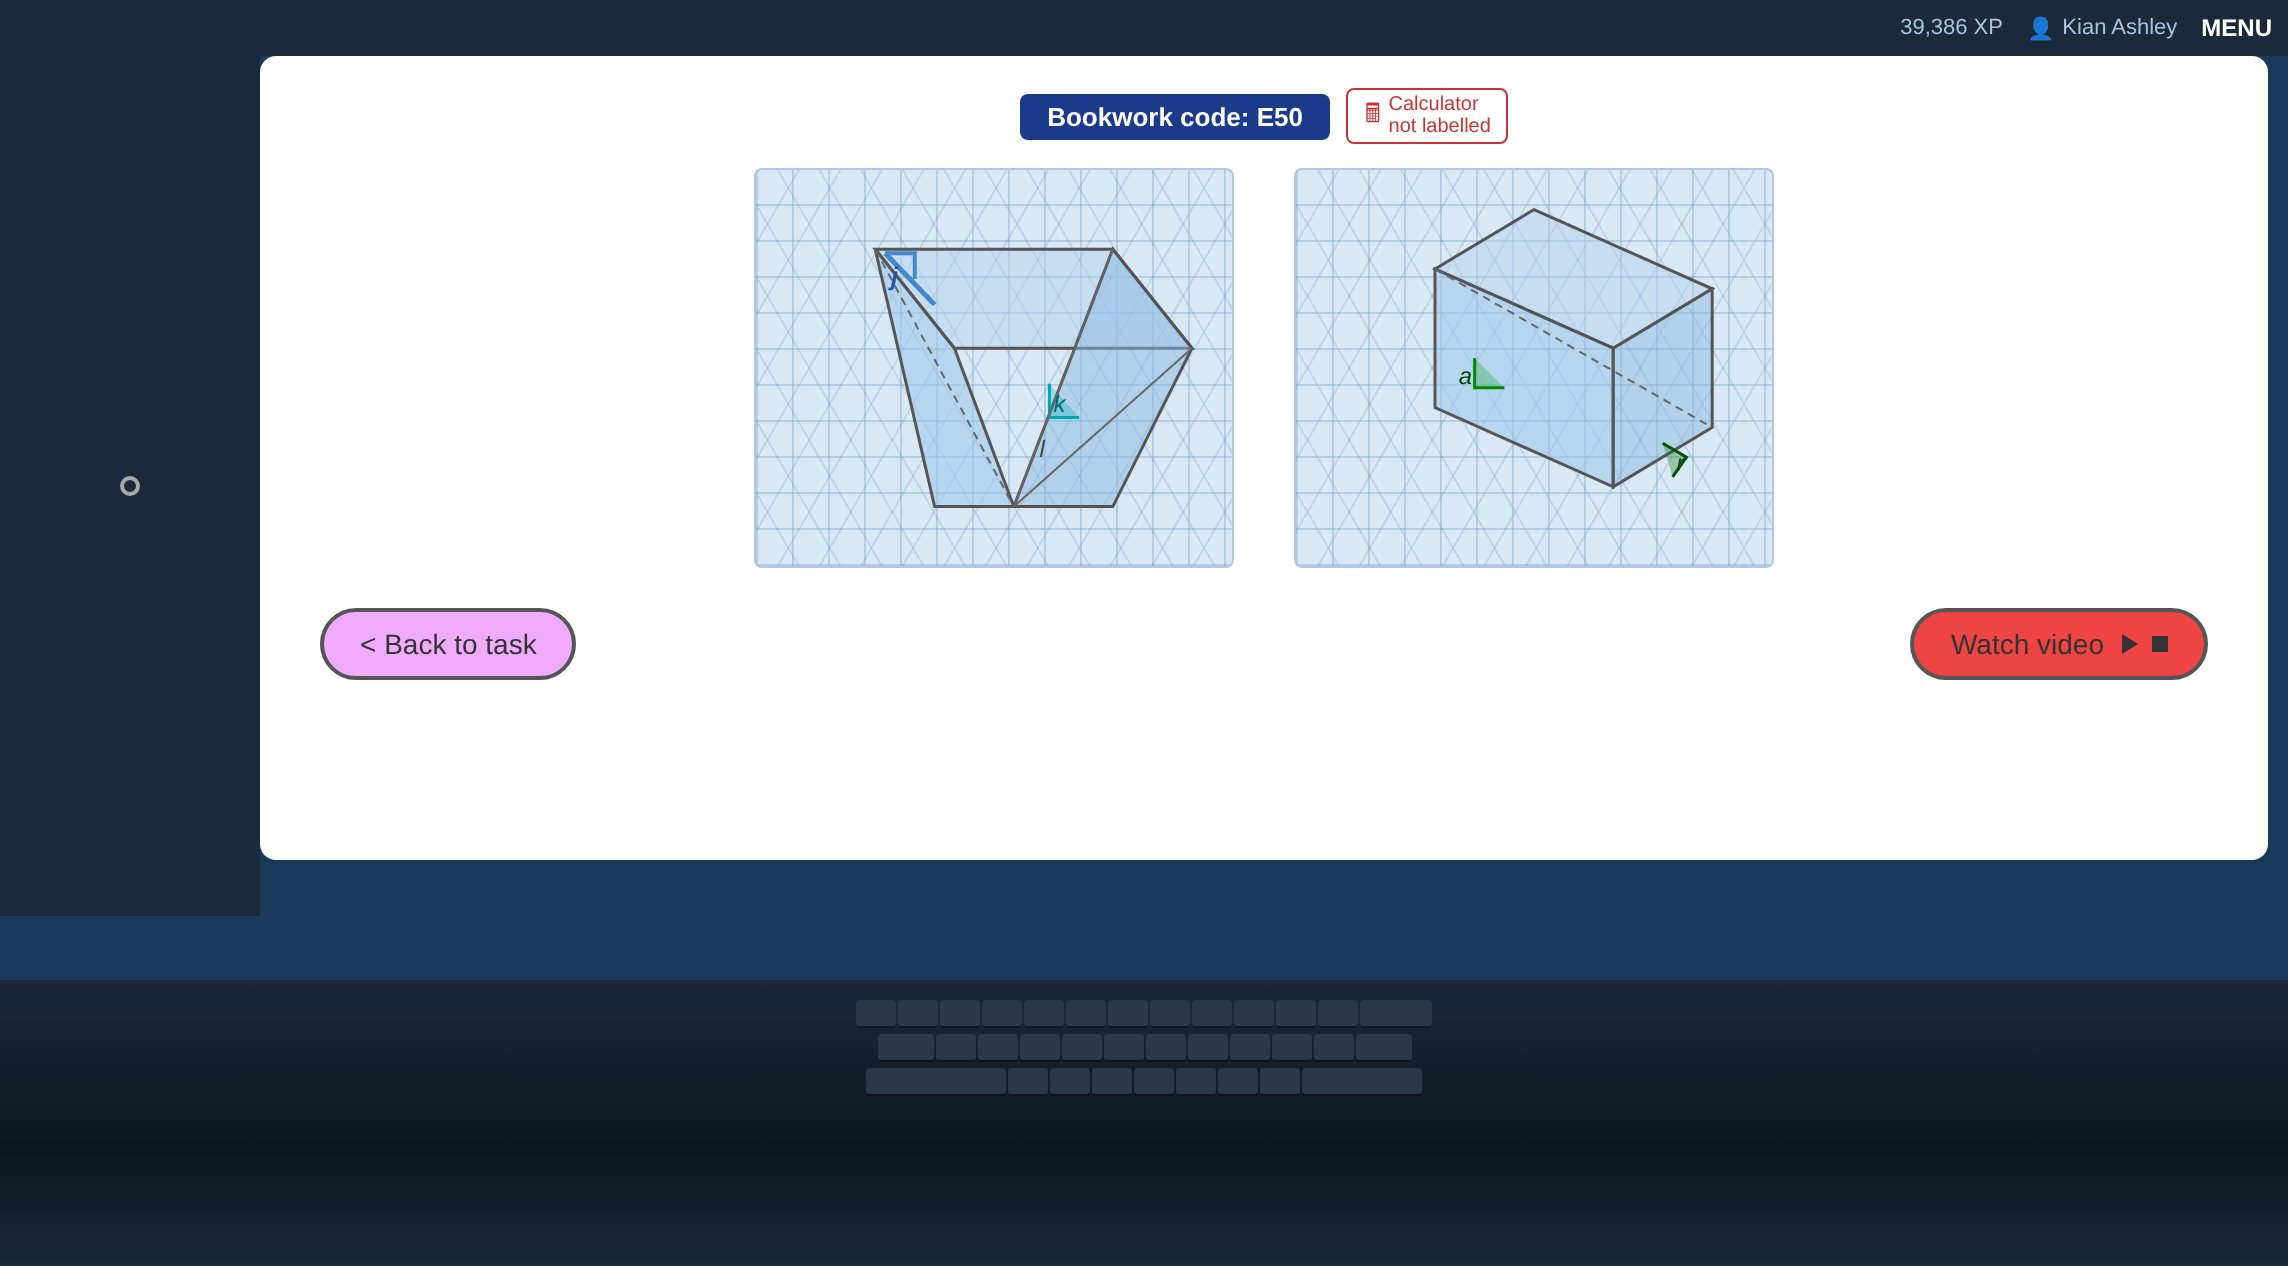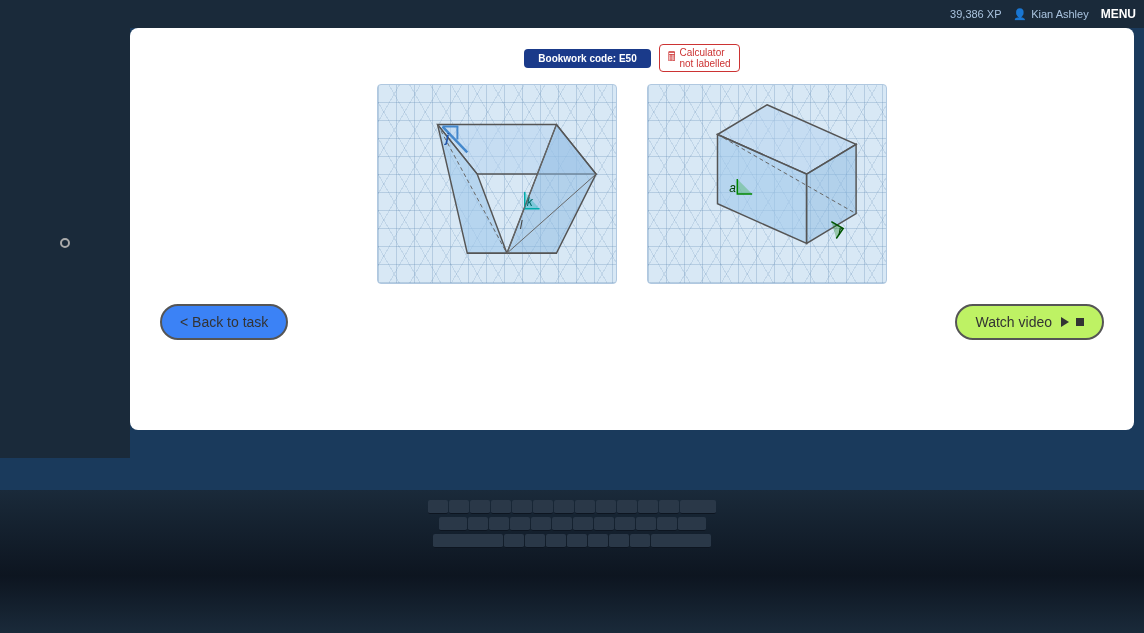--- a/index.html
+++ b/index.html
@@ -81,21 +81,21 @@
       align-items: center;
       margin-bottom: 12px;
       gap: 8px;
     }
 
     .bookwork-code {
       background: #1a3a8a;
       color: white;
       padding: 4px 14px;
       border-radius: 4px;
-      font-size: 10px;
+      font-size: 13px;
       font-weight: bold;
     }
 
     .calculator-badge {
       display: flex;
       align-items: center;
       gap: 4px;
       border: 1.5px solid #cc3333;
       border-radius: 4px;
       padding: 2px 8px;
@@ -168,34 +168,34 @@
     
     .bottom-buttons {
       display: flex;
       justify-content: space-between;
       align-items: center;
       padding: 0 10px;
     }
 
     .back-btn {
       border: 2px solid #555;
-      background: #3b82f6;
+      background: #f0abfc;
       border-radius: 20px;
       padding: 8px 18px;
       font-size: 14px;
       color: #333;
       cursor: pointer;
       display: flex;
       align-items: center;
       gap: 4px;
     }
 
     .watch-video-btn {
       border: 2px solid #555;
-      background: #bef264;
+      background: #ef4444;
       border-radius: 20px;
       padding: 8px 18px;
       font-size: 14px;
       color: #333;
       cursor: pointer;
       display: flex;
       align-items: center;
       gap: 6px;
     }
 

